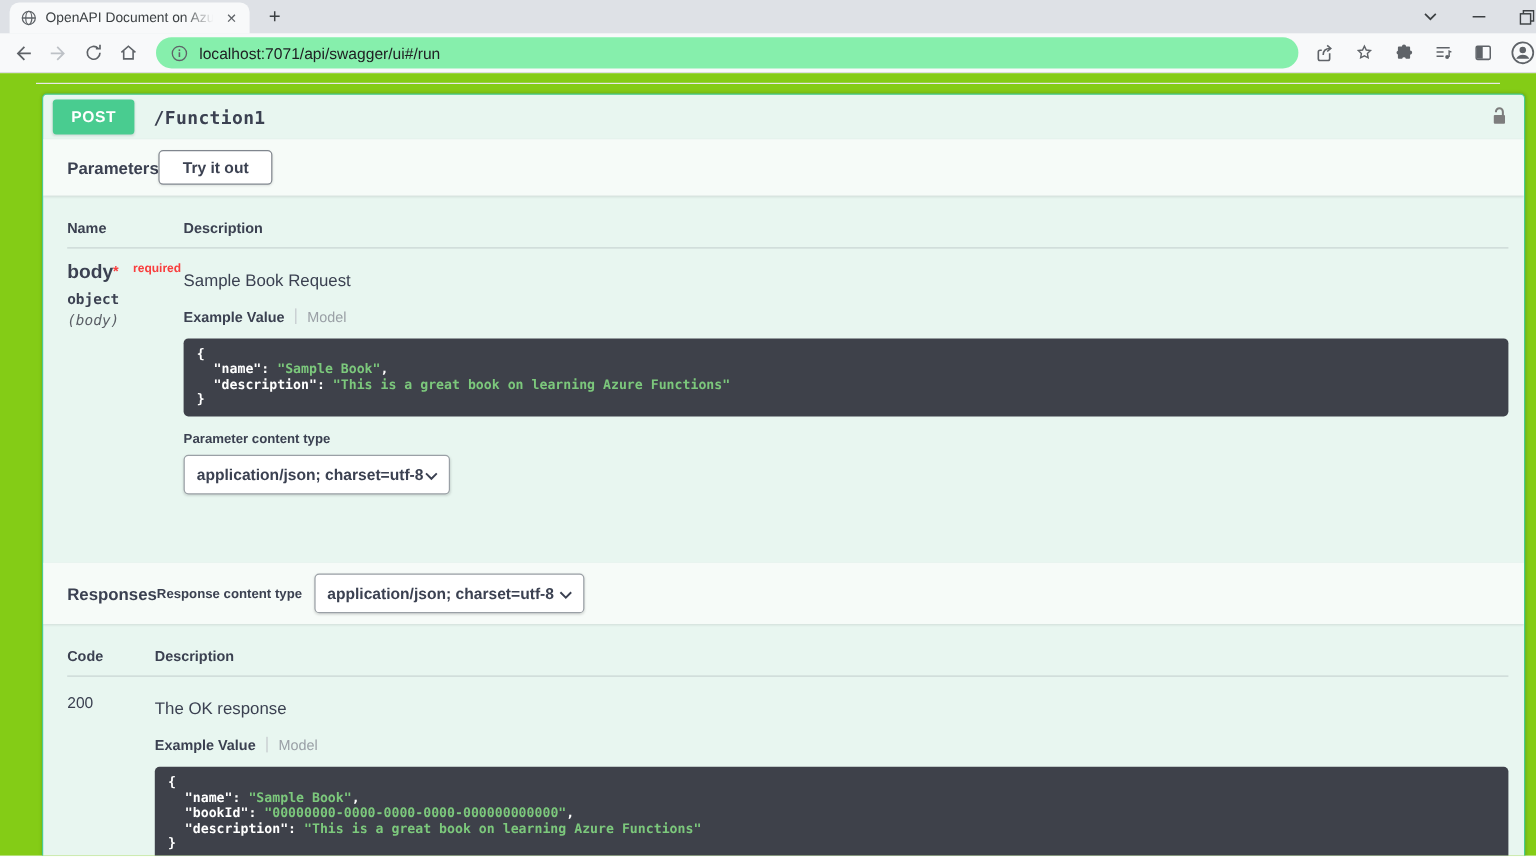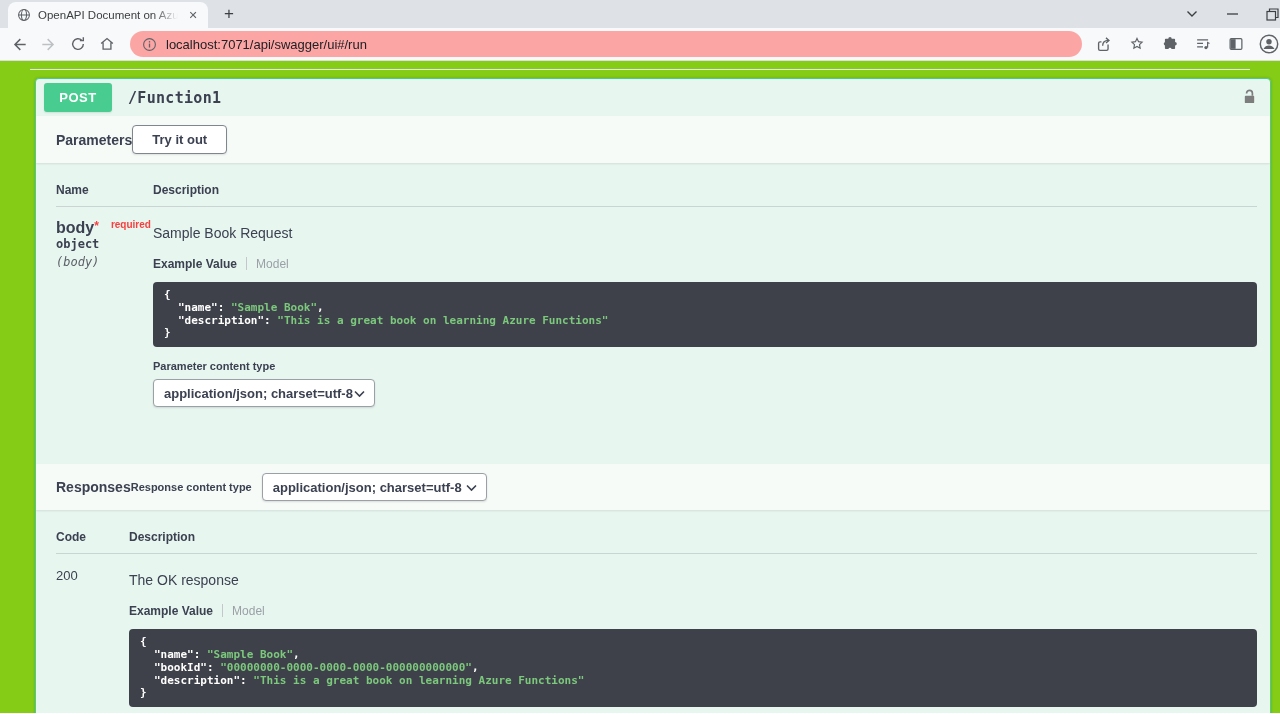--- a/index.html
+++ b/index.html
@@ -13,21 +13,21 @@
   .tab-title{font-size:11.5px;color:#3c4043;flex:1;white-space:nowrap;overflow:hidden;
     -webkit-mask-image:linear-gradient(90deg,#000 82%,transparent);mask-image:linear-gradient(90deg,#000 82%,transparent)}
   .tab-close{width:16px;height:16px;display:flex;align-items:center;justify-content:center;border-radius:50%;color:#5f6368;font-size:11px;cursor:pointer}
   .newtab{width:26px;height:26px;align-self:center;display:flex;align-items:center;justify-content:center;color:#3c4043;font-size:17px;margin-left:8px}
   .win-controls{margin-left:auto;display:flex;align-items:center;height:100%;gap:0}
   .winbtn{width:40px;height:100%;display:flex;align-items:center;justify-content:center;color:#3c4043}
   .winbtn:last-child{margin-right:-12px}
 
   .toolbar{height:33px;background:#f8f9fa;border-bottom:1px solid #dcdde0;display:flex;align-items:center;padding:0 6px;gap:2px}
   .navbtn{width:27px;height:27px;display:flex;align-items:center;justify-content:center;border-radius:50%}
-  .addressbar{flex:1;height:26px;background:#fca5a5;border-radius:13px;display:flex;align-items:center;gap:9px;padding:0 12px;margin:0 8px;min-width:0}
+  .addressbar{flex:1;height:26px;background:#86efac;border-radius:13px;display:flex;align-items:center;gap:9px;padding:0 12px;margin:0 8px;min-width:0}
   .url{font-size:13px;color:#202124;white-space:nowrap;overflow:hidden}
   .tb-right{display:flex;align-items:center;gap:9px;margin-right:-7px}
   .tb-icon{width:24px;height:24px;display:flex;align-items:center;justify-content:center}
 
   
   .page{height:652px;background:#84cc16;overflow:hidden}
   .top-divider{margin:8px 30px 0 30px;border-top:1px solid #e8e8e8}
   .opblock{margin:8px 9px 0 35px;border:1px solid #49cc90;border-radius:4px;background:#e8f6f0;box-shadow:0 0 3px rgba(0,0,0,.18);height:640px;overflow:hidden}
   .opblock-header{display:flex;align-items:center;gap:16px;padding:4px 12px 4px 8px;cursor:pointer}
   .method{background:#49cc90;color:#fff;font-weight:bold;font-size:13px;width:68px;text-align:center;padding:7px 0;border-radius:3px;letter-spacing:.5px;box-shadow:0 1px 2px rgba(0,0,0,.1)}
@@ -41,37 +41,37 @@
   .tbl-body{padding:20px 13px 6px 20px}
   .thead{display:flex;font-size:12px;font-weight:bold;color:#3b4151;padding-bottom:9px;border-bottom:1px solid rgba(59,65,81,.18)}
   .col-name{width:97px;flex:none}
   .col-code{width:73px;flex:none}
   .col-desc{flex:1;min-width:0}
   .trow{display:flex;padding-top:12px}
 
   .pname{font-size:16px;font-weight:bold;color:#3b4151}
   .pstar{color:#f93e3e;font-size:12px;vertical-align:top}
   .preq{color:#f93e3e;font-size:10px;vertical-align:top;margin-left:12px}
-  .ptype{font-size:12px;font-weight:bold;color:#3b4151;}
+  .ptype{font-size:12px;font-weight:bold;color:#3b4151;margin-top:5px}
   .pin{font-size:12px;font-style:italic;color:#5b5f66;margin-top:4px}
   .pdesc{font-size:14px;color:#3b4151;padding-top:6px}
   .resp-code{font-size:13px;color:#3b4151;padding-top:2px}
 
   .tabs{display:flex;align-items:flex-start;margin-top:16px;font-size:12px}
   .tab-active{font-weight:bold;color:#3b4151;cursor:pointer}
   .tab-sep{width:1px;height:13px;background:#c3c7cc;margin:0 9px}
   .tab-inactive{color:#9aa0a6;cursor:pointer}
 
   .codeblock{background:#3e414a;border-radius:4px;margin-top:11px;padding:7px 11px;font-family:"DejaVu Sans Mono","Liberation Mono",monospace;font-size:11px;font-weight:bold;line-height:12.8px;color:#fff}
   .cline{padding-left:14px;white-space:nowrap;overflow:hidden}
   .ck,.cp{color:#fff}
   .cv{color:#7cc87c}
 
   .ct-label{font-size:11px;font-weight:bold;color:#3b4151;margin-top:13px}
-  .select{position:relative;display:inline-flex;align-items:center;background:#fff;border:1px solid #9aa0a6;border-radius:4px;height:28px;padding:0 30px 0 10px;font-size:13px;font-weight:600;color:#3b4151;box-shadow:0 1px 2px rgba(0,0,0,.12);cursor:pointer;white-space:nowrap}
+  .select{position:relative;display:inline-flex;align-items:center;background:#fff;border:1px solid #9aa0a6;border-radius:4px;height:33px;padding:0 30px 0 10px;font-size:13px;font-weight:600;color:#3b4151;box-shadow:0 1px 2px rgba(0,0,0,.12);cursor:pointer;white-space:nowrap}
   .select .chev{position:absolute;right:9px;top:50%;transform:translateY(-50%)}
   .select.param{margin-top:7px;width:222px}
   .resp-ct{display:flex;align-items:center;gap:10px}
   .resp-ct-label{font-size:11px;font-weight:bold;color:#3b4151}
   .select.resp{width:225px}
 
   .params-wrap{padding-bottom:57px}
 </style>
 </head>
 <body>

